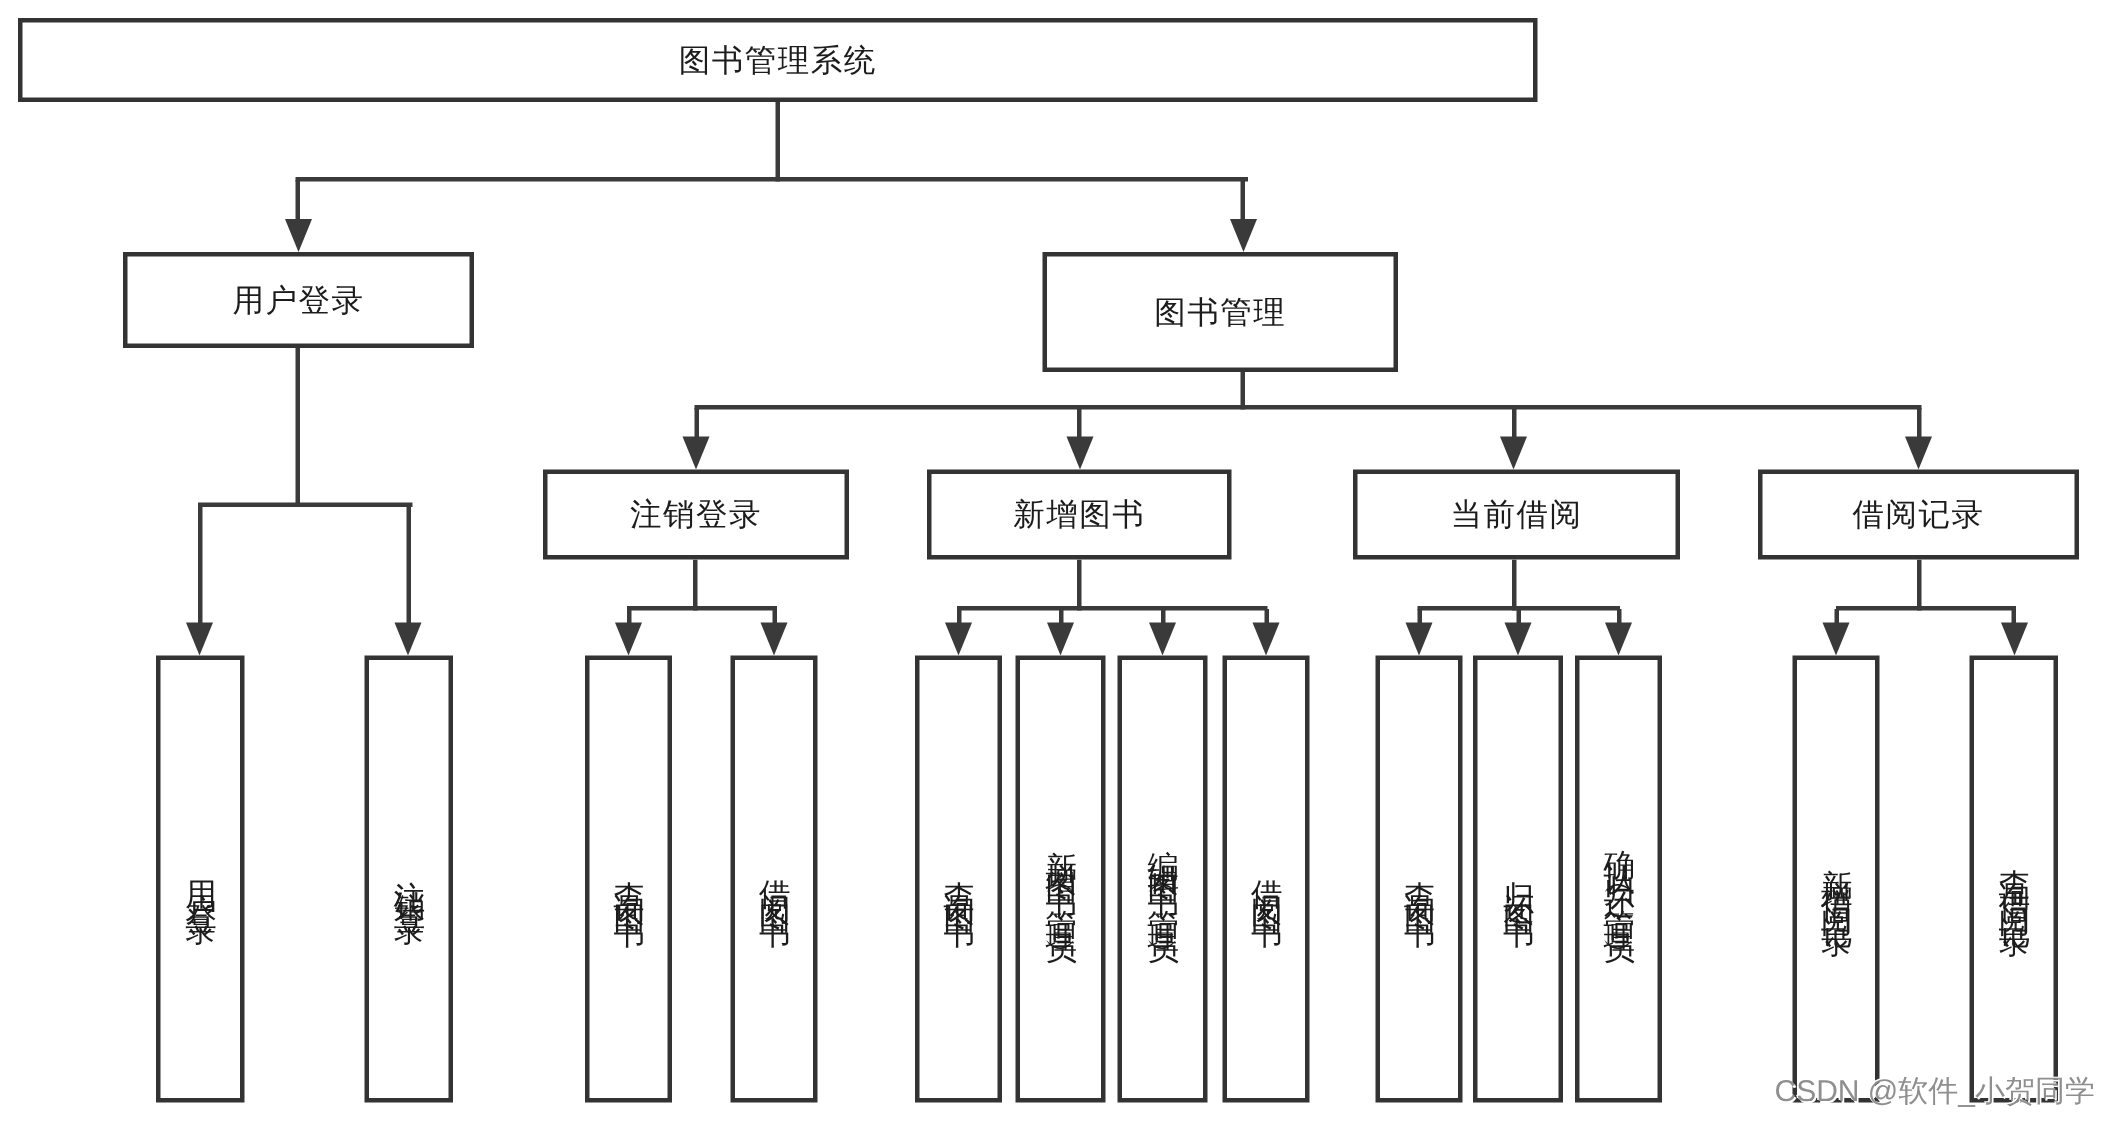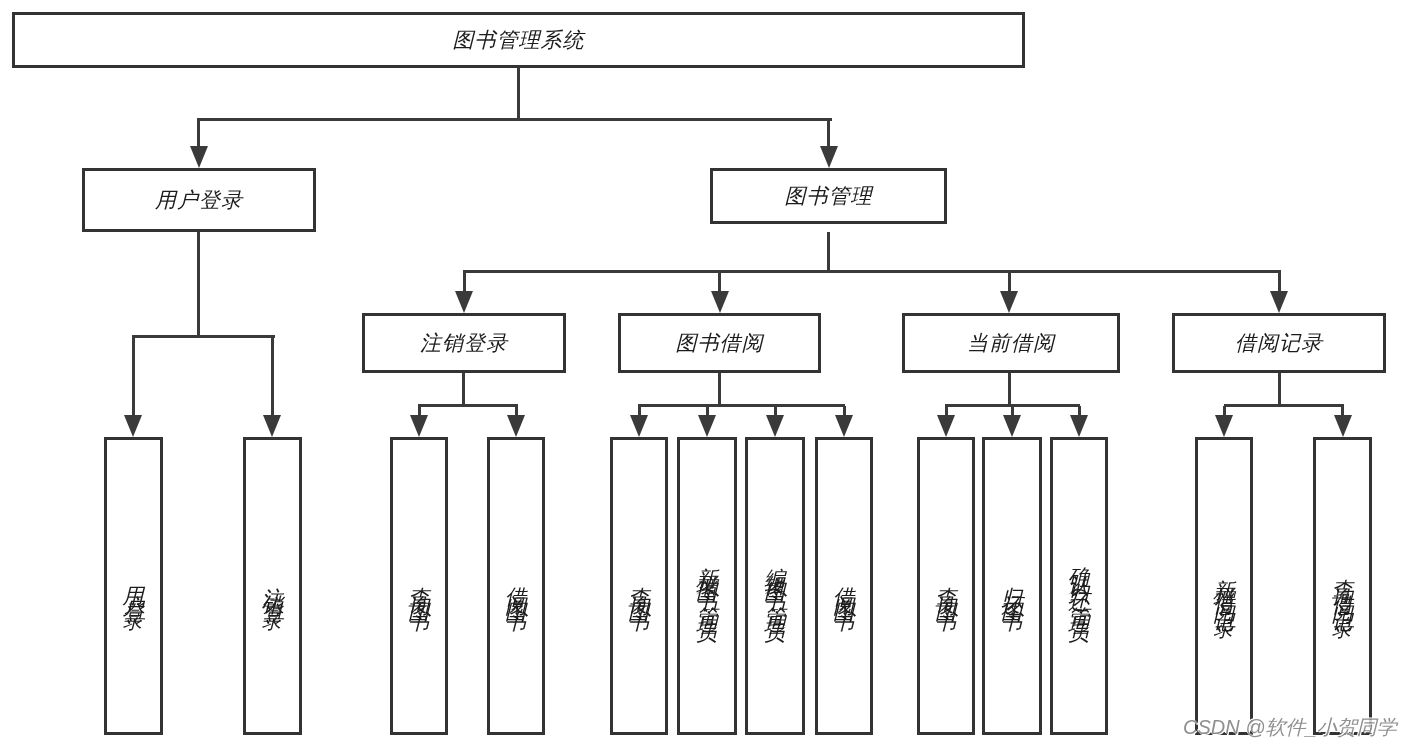--- a/index.html
+++ b/index.html
@@ -4,21 +4,20 @@
 <style>
   html, body { margin: 0; padding: 0; background: #ffffff; }
   .stage {
     position: relative;
     width: 1405px;
     height: 747px;
     background: #ffffff;
     overflow: hidden;
     font-family: "Liberation Sans", "DejaVu Sans", sans-serif;
     color: #1c1c1c;
-    font-style: italic;
   }
   .node {
     position: absolute;
     box-sizing: border-box;
     background: #ffffff;
     border: 3px solid #333333;
     display: flex;
     align-items: center;
     justify-content: center;
     font-size: 21px;
@@ -80,21 +79,21 @@
   <div class="v" style="left:517px;top:68px;height:53px"></div>
   <div class="h" style="left:197px;top:118px;width:635px"></div>
   <div class="v" style="left:197px;top:120px;height:30px"></div>
   <div class="ar" style="left:190px;top:146px"></div>
   <div class="v" style="left:827px;top:120px;height:30px"></div>
   <div class="ar" style="left:820px;top:146px"></div>
 
   <div class="node" style="left:82px;top:168px;width:234px;height:64px">
     <span>用户登录</span>
   </div>
-  <div class="node" style="left:710px;top:168px;width:237px;height:56px">
+  <div class="node" style="left:695px;top:168px;width:237px;height:80px">
     <span>图书管理</span>
   </div>
 
   <div class="v" style="left:197px;top:232px;height:106px"></div>
   <div class="h" style="left:132px;top:335px;width:143px"></div>
   <div class="v" style="left:132px;top:337px;height:83px"></div>
   <div class="ar" style="left:124px;top:415px"></div>
   <div class="v" style="left:271px;top:337px;height:83px"></div>
   <div class="ar" style="left:263px;top:415px"></div>
 
@@ -106,21 +105,21 @@
   <div class="ar" style="left:711px;top:291px"></div>
   <div class="v" style="left:1008px;top:272px;height:22px"></div>
   <div class="ar" style="left:1000px;top:291px"></div>
   <div class="v" style="left:1278px;top:272px;height:22px"></div>
   <div class="ar" style="left:1270px;top:291px"></div>
 
   <div class="node" style="left:362px;top:313px;width:204px;height:60px">
     <span>注销登录</span>
   </div>
   <div class="node" style="left:618px;top:313px;width:203px;height:60px">
-    <span>图书借阅</span>
+    <span>新增图书</span>
   </div>
   <div class="node" style="left:902px;top:313px;width:218px;height:60px">
     <span>当前借阅</span>
   </div>
   <div class="node" style="left:1172px;top:313px;width:214px;height:60px">
     <span>借阅记录</span>
   </div>
 
   <div class="v" style="left:462px;top:373px;height:34px"></div>
   <div class="h" style="left:418px;top:404px;width:100px"></div>

